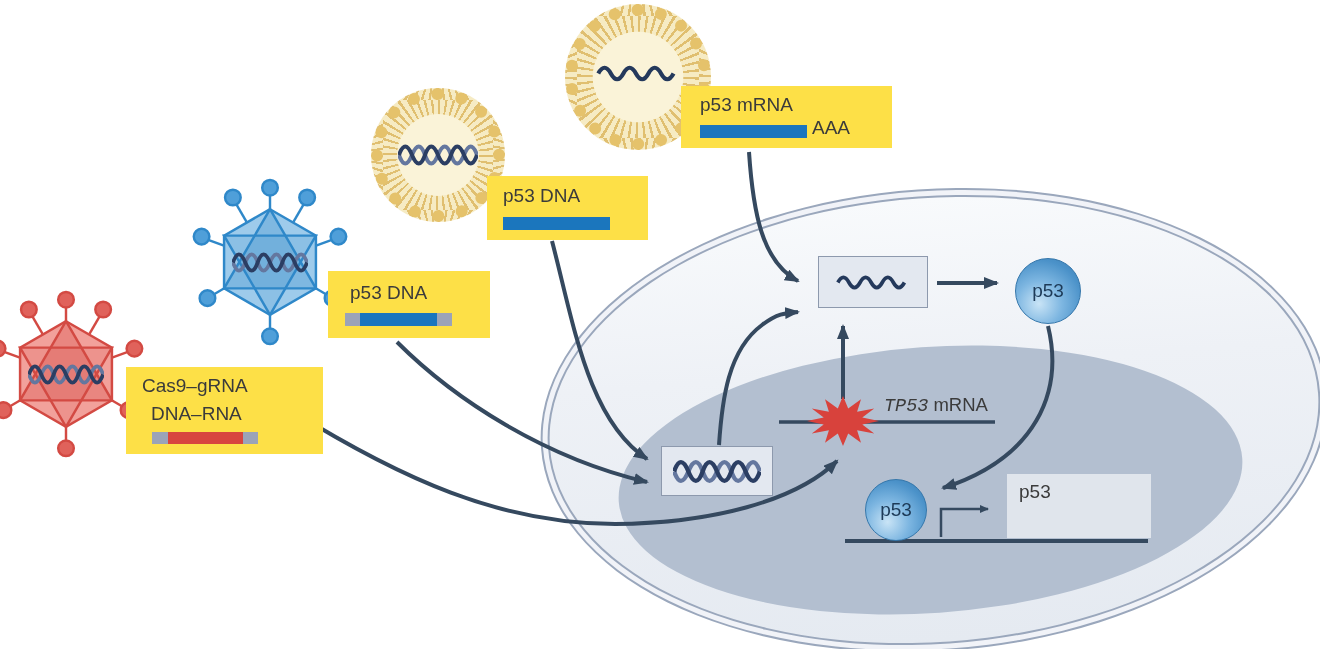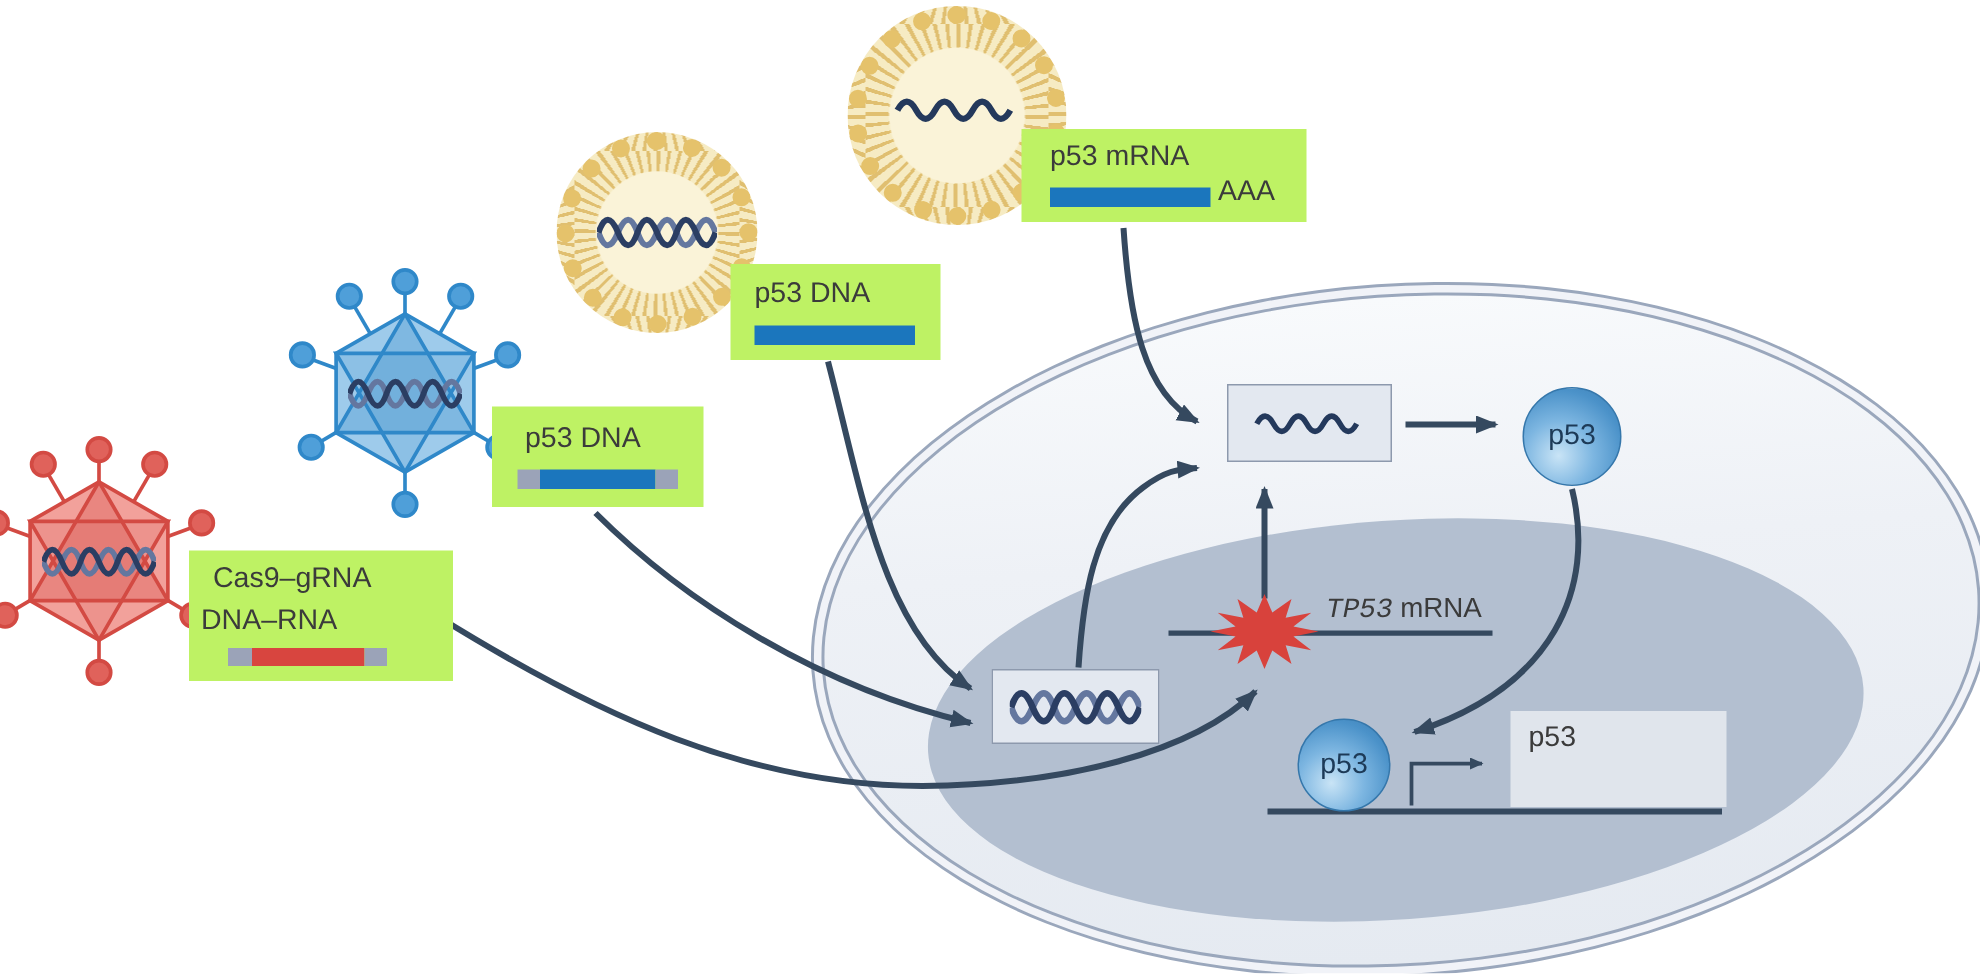--- a/index.html
+++ b/index.html
@@ -31,21 +31,21 @@
     border-radius:50%;box-sizing:border-box;z-index:5;
     border:12px dotted #e5c26b;
     background:
       radial-gradient(circle,#faf3d8 0 52%, rgba(0,0,0,0) 53%),
       repeating-conic-gradient(#e0bf70 0 2.5deg,#f6ebc3 2.5deg 7.5deg);
   }
   .lipo-mrna{left:565px;top:4px;width:146px;height:146px;}
   .lipo-dna{left:371px;top:88px;width:134px;height:134px;}
 
   
-  .label-box{background:#bef264;z-index:6;font-size:19px;line-height:1.2;color:#3b3b3b;}
+  .label-box{background:#fde047;z-index:6;font-size:19px;line-height:1.2;color:#3b3b3b;padding-left:21px;}
   .bar{position:absolute;height:13px;display:flex;}
   .bar-seg{height:100%;}
 
   
   .cell-box{
     background:#e3e8f0;border:1.5px solid #8d99ad;box-sizing:border-box;z-index:5;
     display:flex;align-items:center;justify-content:center;
   }
 
   
@@ -205,21 +205,21 @@
       <polygon points="0,-54 47,27 -47,27" fill="rgba(211,74,67,0.30)"></polygon>
       <polygon points="0,54 47,-27 -47,-27" fill="rgba(211,74,67,0.16)"></polygon>
     </g>
   </svg>
   <svg class="abs cargo" style="left:28px;top:362px" width="76" height="25">
       <use href="#sym-helix"></use>
     </svg>
 
   <div class="abs label-box" style="left:126px;top:367px;width:176px;height:87px">
     <div class="abs" style="left:16px;top:8px">Cas9–gRNA</div>
-    <div class="abs" style="left:8px;top:36px">DNA–RNA</div>
+    <div class="abs" style="left:25px;top:36px">DNA–RNA</div>
     <div class="bar" style="left:26px;top:65px;width:106px;height:12px">
       <div class="bar-seg" style="width:16px;background:#9ba3b8"></div>
       <div class="bar-seg" style="width:75px;background:#d8453f"></div>
       <div class="bar-seg" style="width:15px;background:#9ba3b8"></div>
     </div>
   </div>
 
   <div class="abs cell-box" style="left:818px;top:256px;width:110px;height:52px">
     <svg width="74" height="21">
         <use href="#sym-squiggle"></use>

